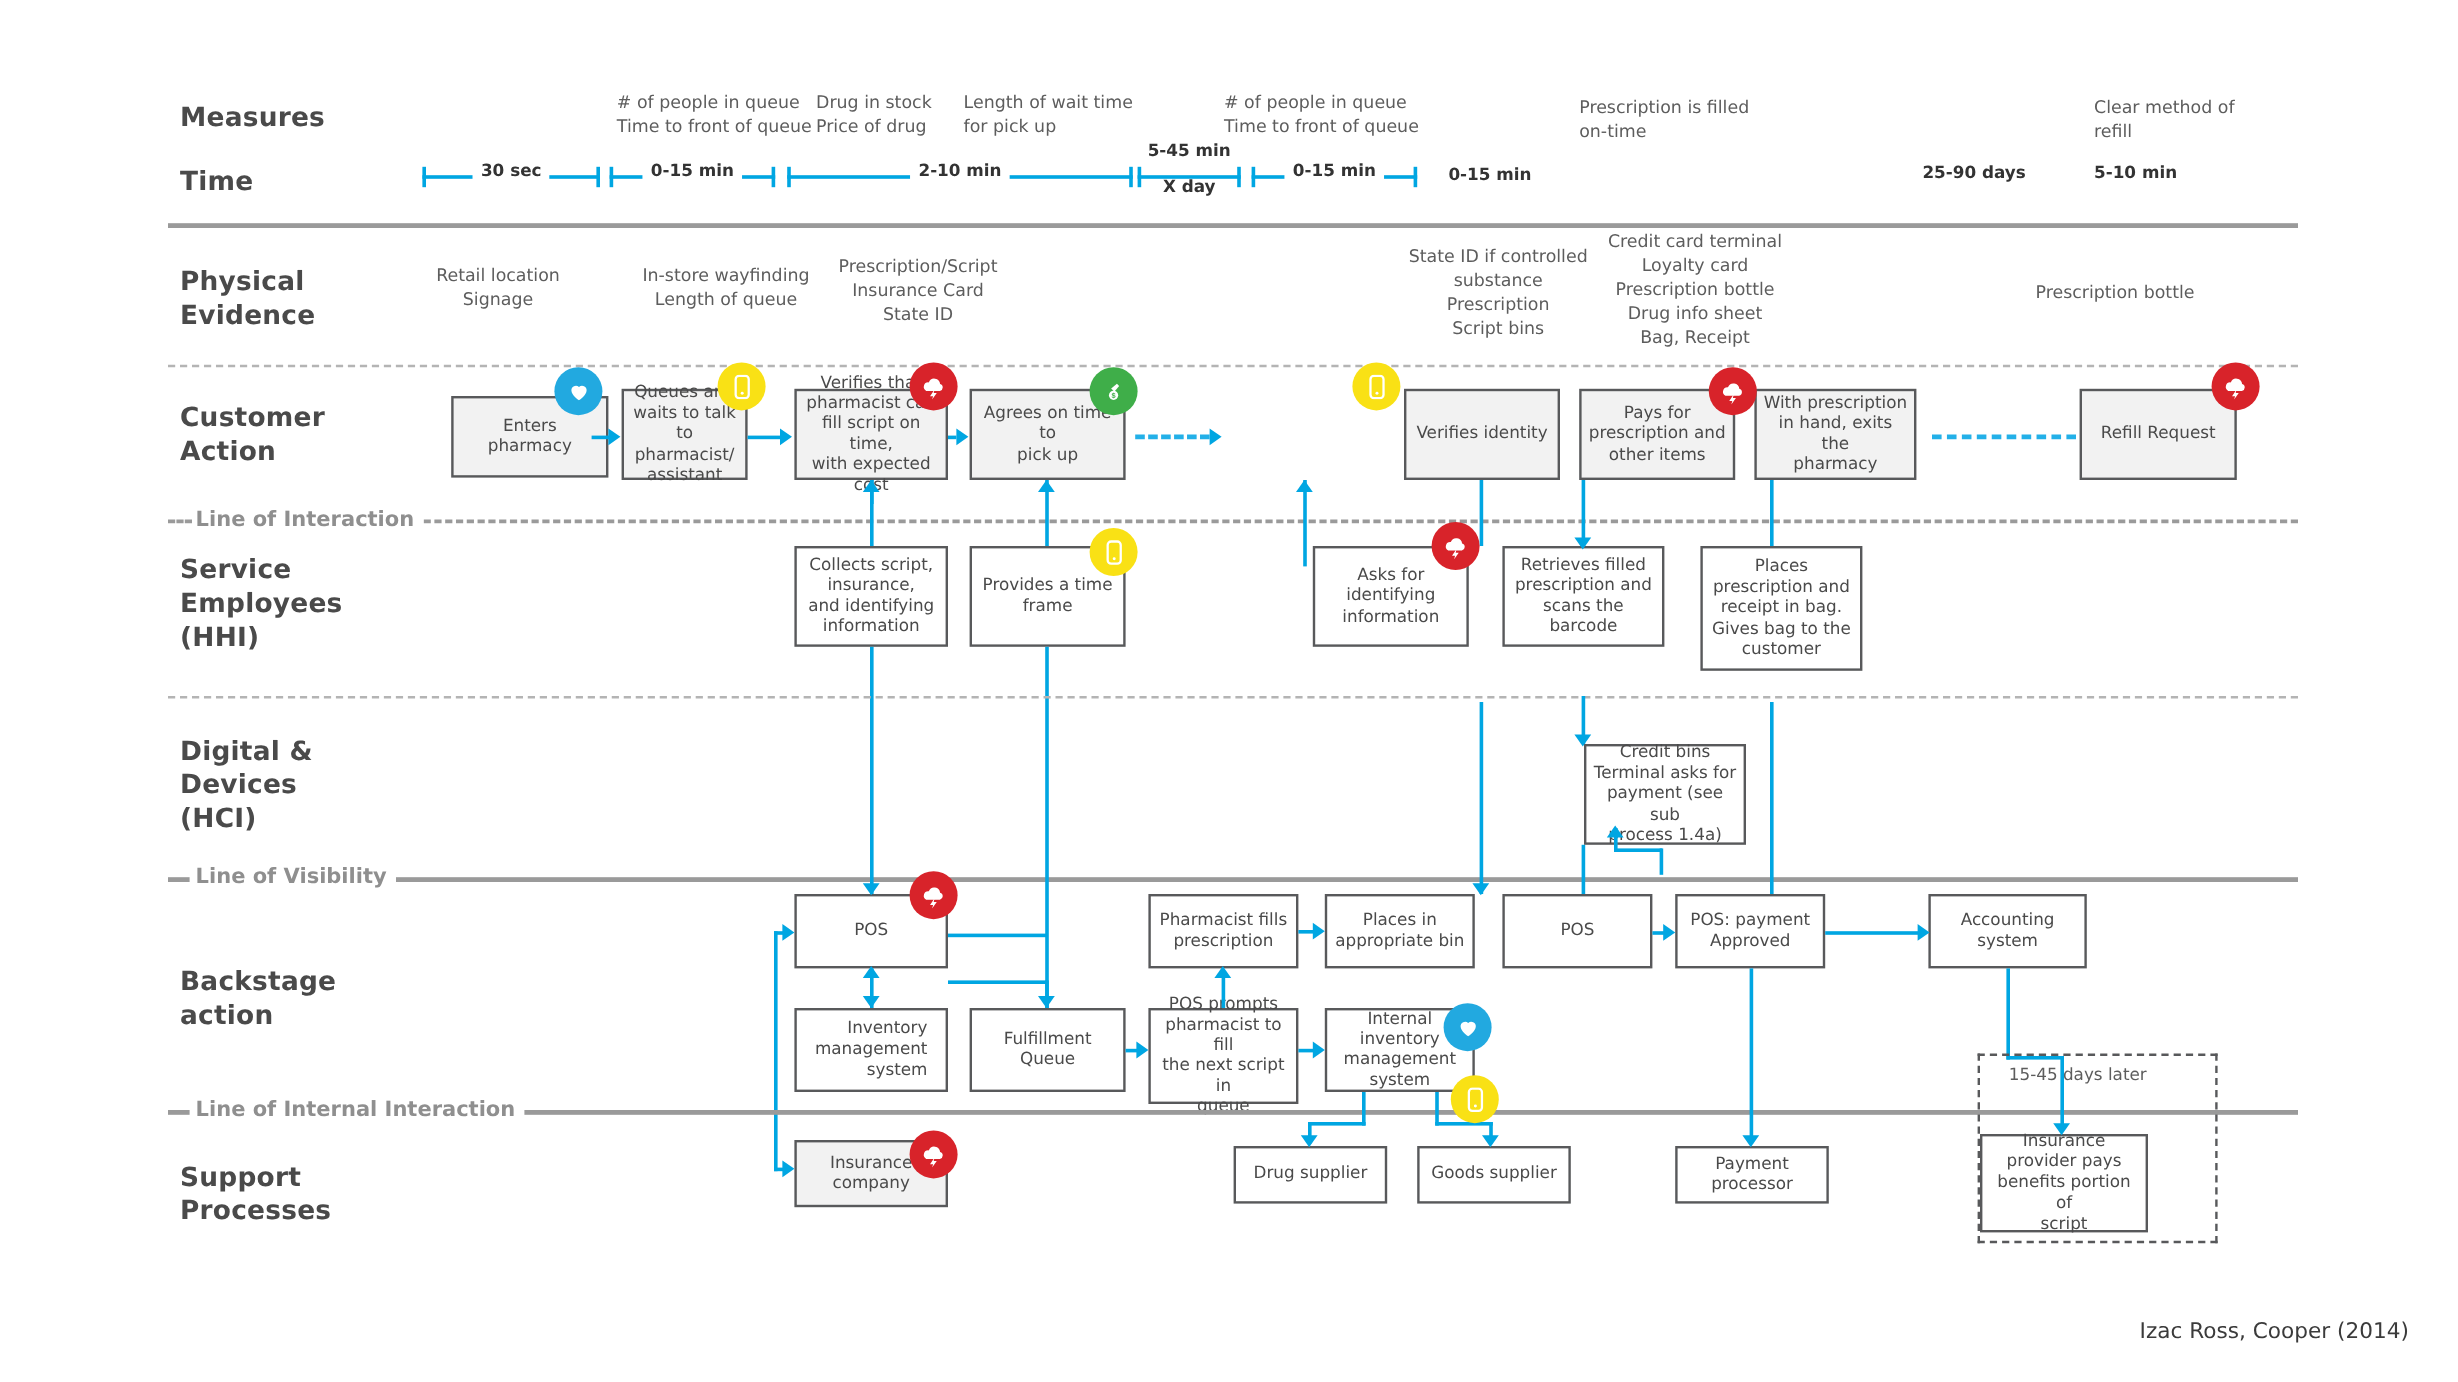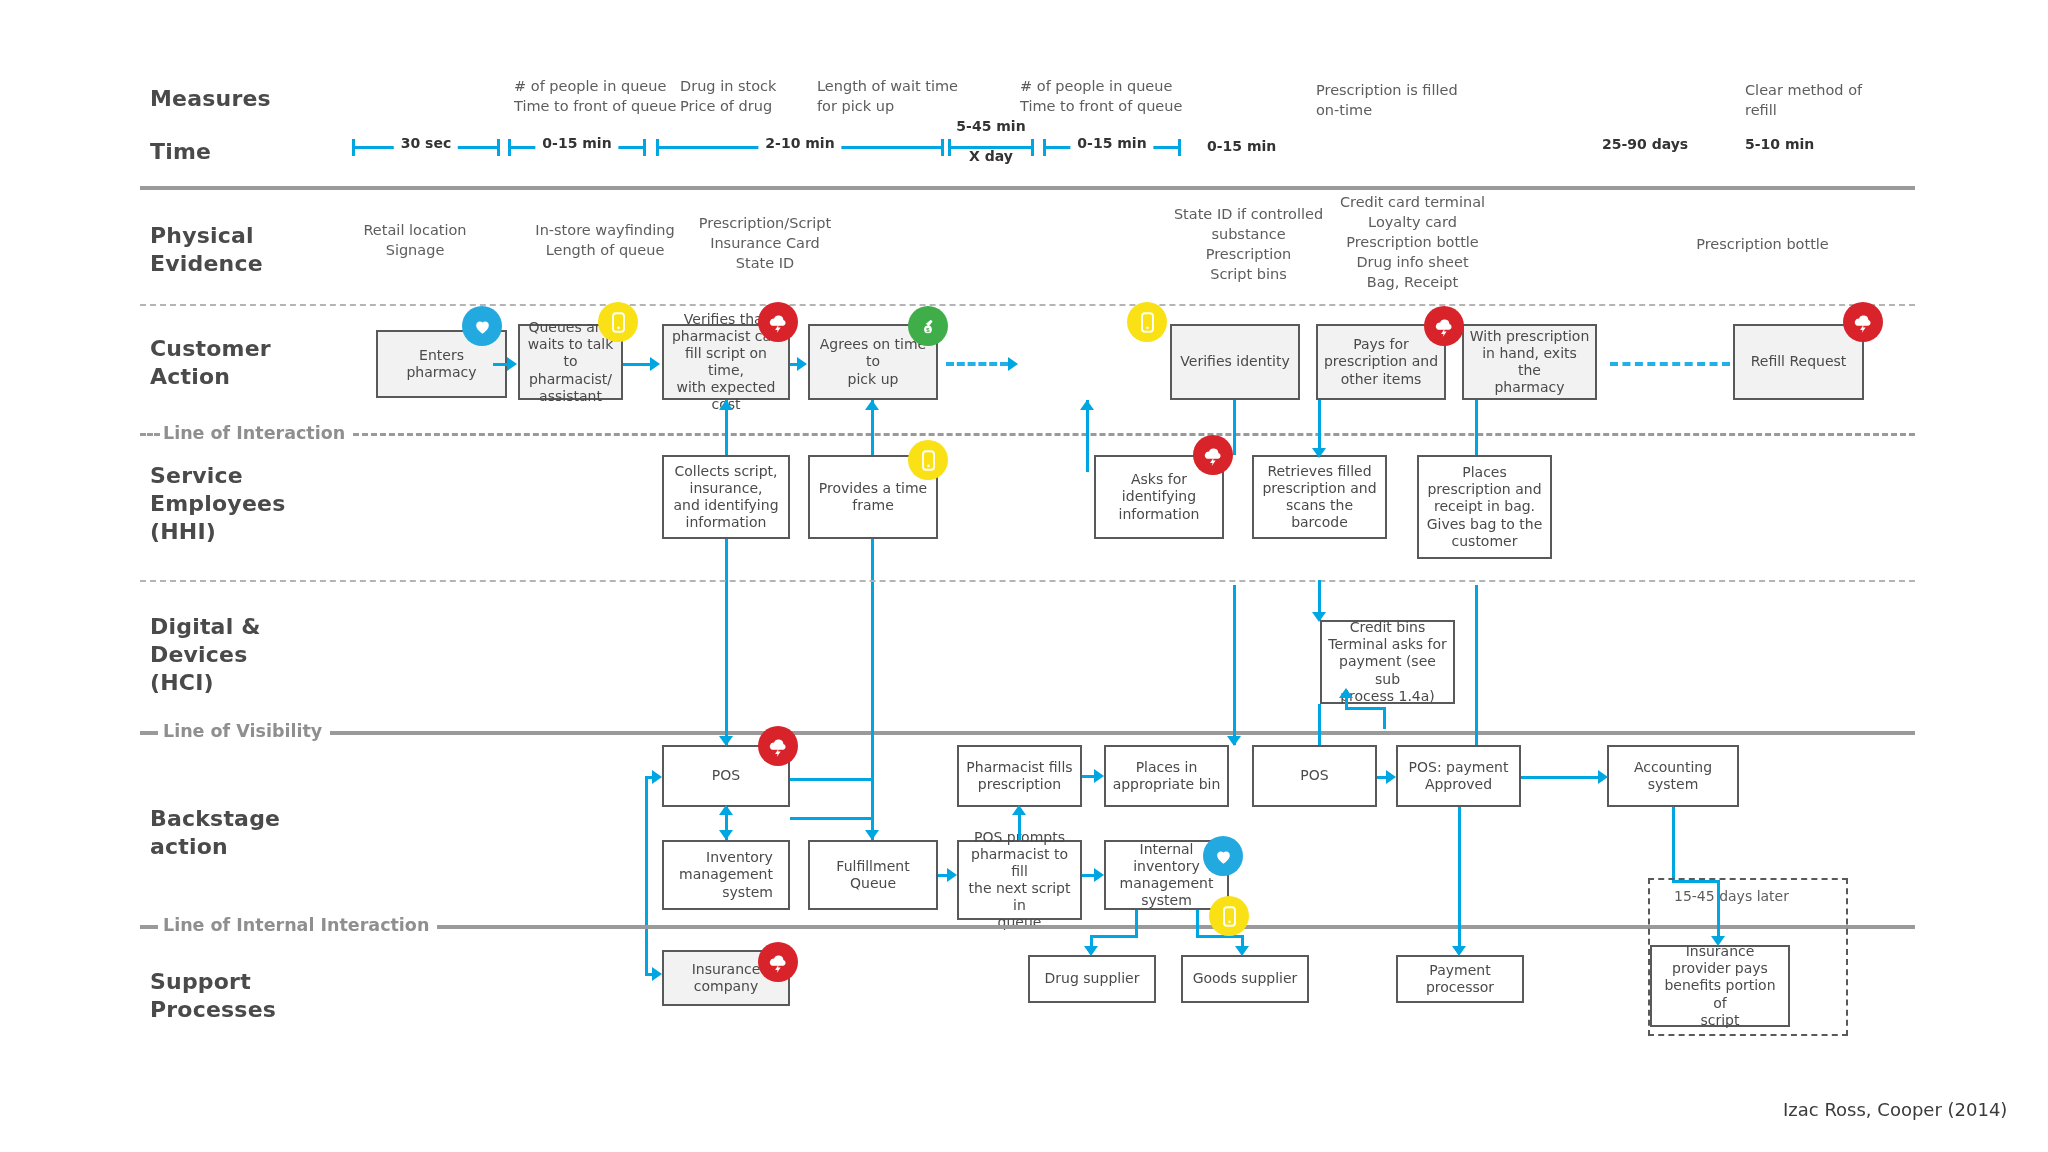--- a/index.html
+++ b/index.html
@@ -144,21 +144,21 @@
 (HCI)</div>
   <div class="row-label" style="left:150px; top:805px;">Backstage
 action</div>
   <div class="row-label" style="left:150px; top:968px;">Support
 Processes</div>
 
   <div class="note" style="left:514px;  top:76px;"># of people in queue
 Time to front of queue</div>
   <div class="note" style="left:680px;  top:76px;">Drug in stock
 Price of drug</div>
-  <div class="note" style="left:803px;  top:76px;margin-left:14px;">Length of wait time
+  <div class="note" style="left:803px;  top:76px;">Length of wait time
 for pick up</div>
   <div class="note" style="left:1020px; top:76px;"># of people in queue
 Time to front of queue</div>
   <div class="note" style="left:1316px; top:80px;">Prescription is filled
 on-time</div>
   <div class="note" style="left:1745px; top:80px;">Clear method of
 refill</div>
 
   <div class="timebar" style="left:352px; top:136px; width:148px;">
     <div class="rail"></div>

